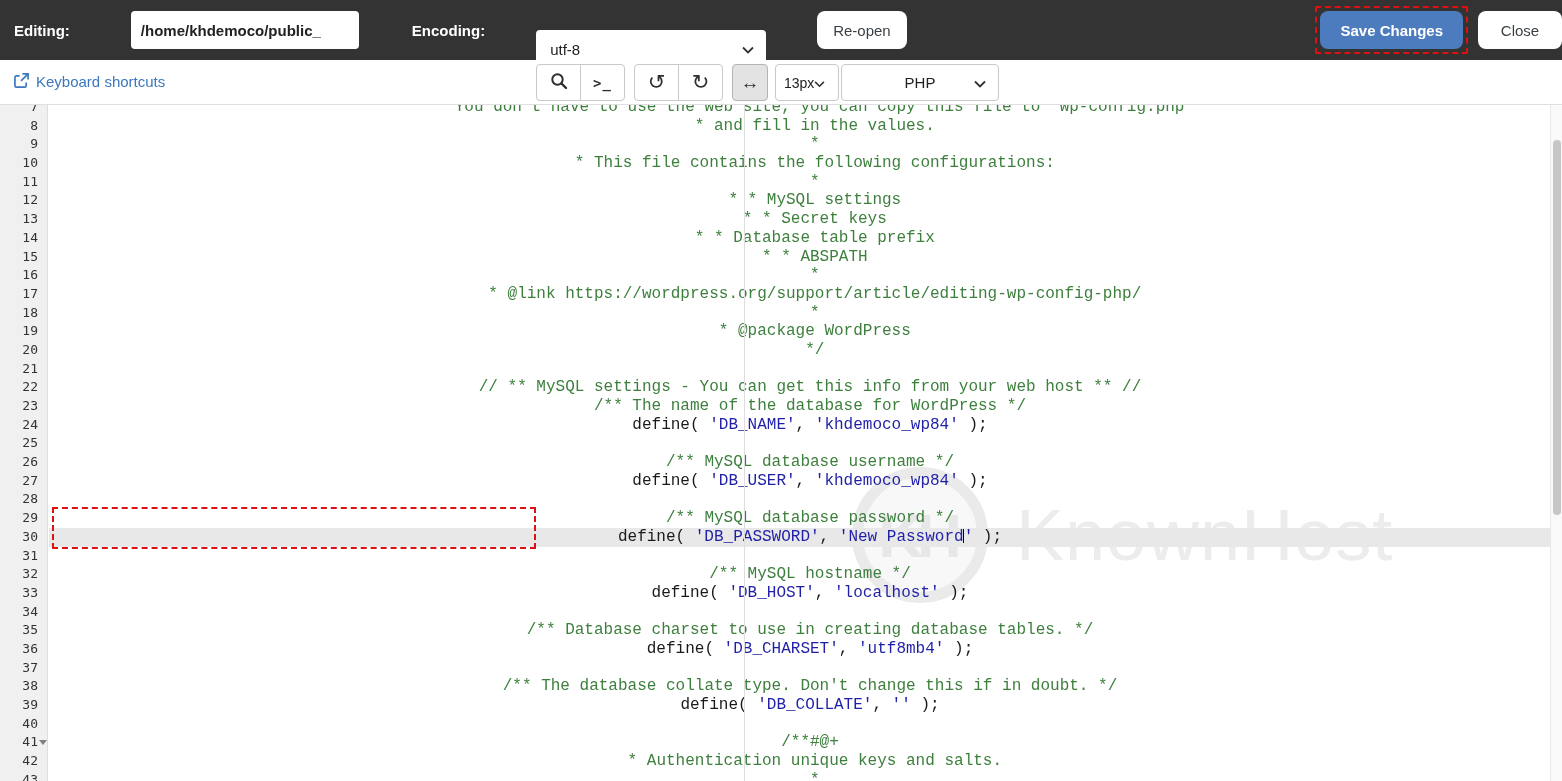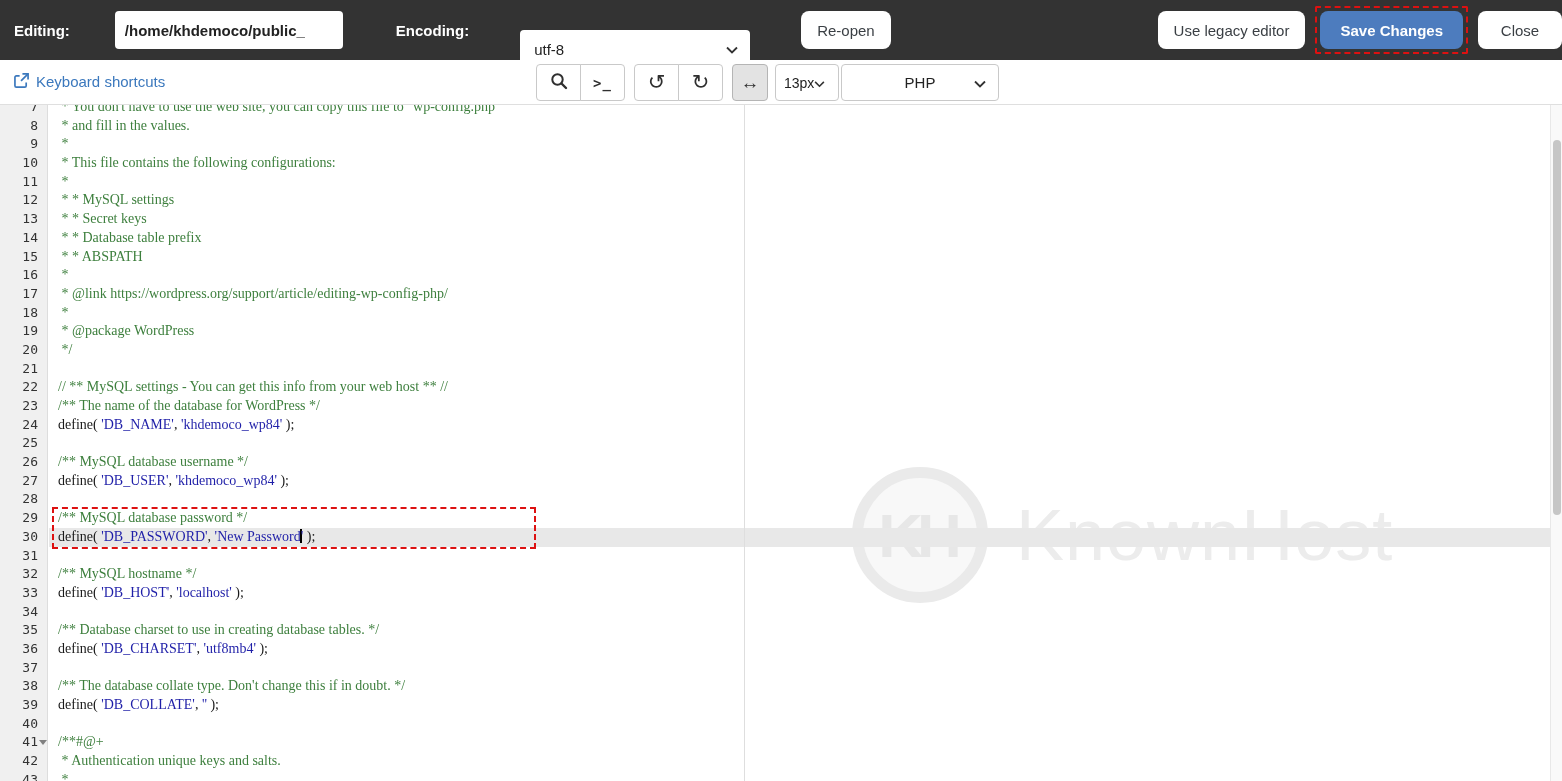--- a/index.html
+++ b/index.html
@@ -10,21 +10,21 @@
     overflow:hidden; background:#fff;
   }
 
   
   .topbar {
     position:absolute; top:0; left:0; width:1562px; height:60px;
     background:#333333; display:flex; align-items:center; padding-left:14px;gap:41px;
   }
   .tb-label { color:#fff; font-weight:bold; font-size:15px; white-space:nowrap; }
   .path-input {
-    margin-left:4px; width:228px; height:38px; border:none; border-radius:4px;
+    margin-left:20px; width:228px; height:38px; border:none; border-radius:4px;
     background:#fff; font-family:"Liberation Sans",sans-serif; font-size:15px;
     font-weight:600; color:#222; padding:0 10px; outline:none;
   }
   .sel {
     position:relative; background:#fff; border-radius:4px; height:38px;
     display:flex; align-items:center; font-size:15px; color:#222; cursor:pointer;
   }
   .encoding-sel { margin-left:10px; width:230px; padding:0 14px;margin-top:38px; }
   .sel .chev { position:absolute; right:12px; top:50%; transform:translateY(-50%); }
   .tb-btn {
@@ -86,22 +86,23 @@
     font-family:"DejaVu Sans Mono",monospace; font-size:13px; line-height:18.7px; color:#333;
   }
   .fold {
     position:absolute; right:1px; top:7px; width:0; height:0;
     border-left:4px solid transparent; border-right:4px solid transparent; border-top:5px solid #808080;
     cursor:pointer;
   }
   .code-content { position:absolute; left:49px; top:0; right:0; }
   .code-line {
     height:18.7px; padding-left:9px; white-space:pre;
-    font-family:Liberation Serif, serif; font-size:14px; line-height:18.7px; color:#1a1a1a;
+    font-family:Liberation Mono, monospace; font-size:16px; line-height:18.7px; color:#1a1a1a;
     cursor:text;
+    text-align:center;
   }
   .code-line.active { background:#e8e8e8; }
   .t-c { color:#3d7f3d; }
   .t-s { color:#1f1fa8; }
   .t-p { color:#1a1a1a; }
   .cursor { display:inline-block; width:1.5px; height:14px; background:#000; vertical-align:-2px; margin:0 -0.75px; }
   .ruler { position:absolute; left:744px; top:0; bottom:0; width:1px; background:#dedede; pointer-events:none; }
   .code-annotation {
     position:absolute; left:52px; top:402px; width:484px; height:42px;
     border:2px dashed #dd1111; pointer-events:none; z-index:6;
@@ -122,21 +123,20 @@
       <span>utf-8</span>
       <span class="chev">
         <svg width="12" height="8" viewBox="0 0 12 8">
             <path d="M1 1l5 5 5-5" stroke="#333" stroke-width="1.8" fill="none"></path>
           </svg>
       </span>
     </div>
     <button class="tb-btn reopen">Re-open</button>
 
     <div class="tb-right">
-      <button class="tb-btn legacy-btn">Use legacy editor</button>
       <div class="save-wrap">
         <button class="tb-btn save-btn">Save Changes</button>
       </div>
       <button class="tb-btn close-btn">Close</button>
     </div>
   </div>
 
   <div class="toolbar">
     <a class="ks-link">
       <span>

